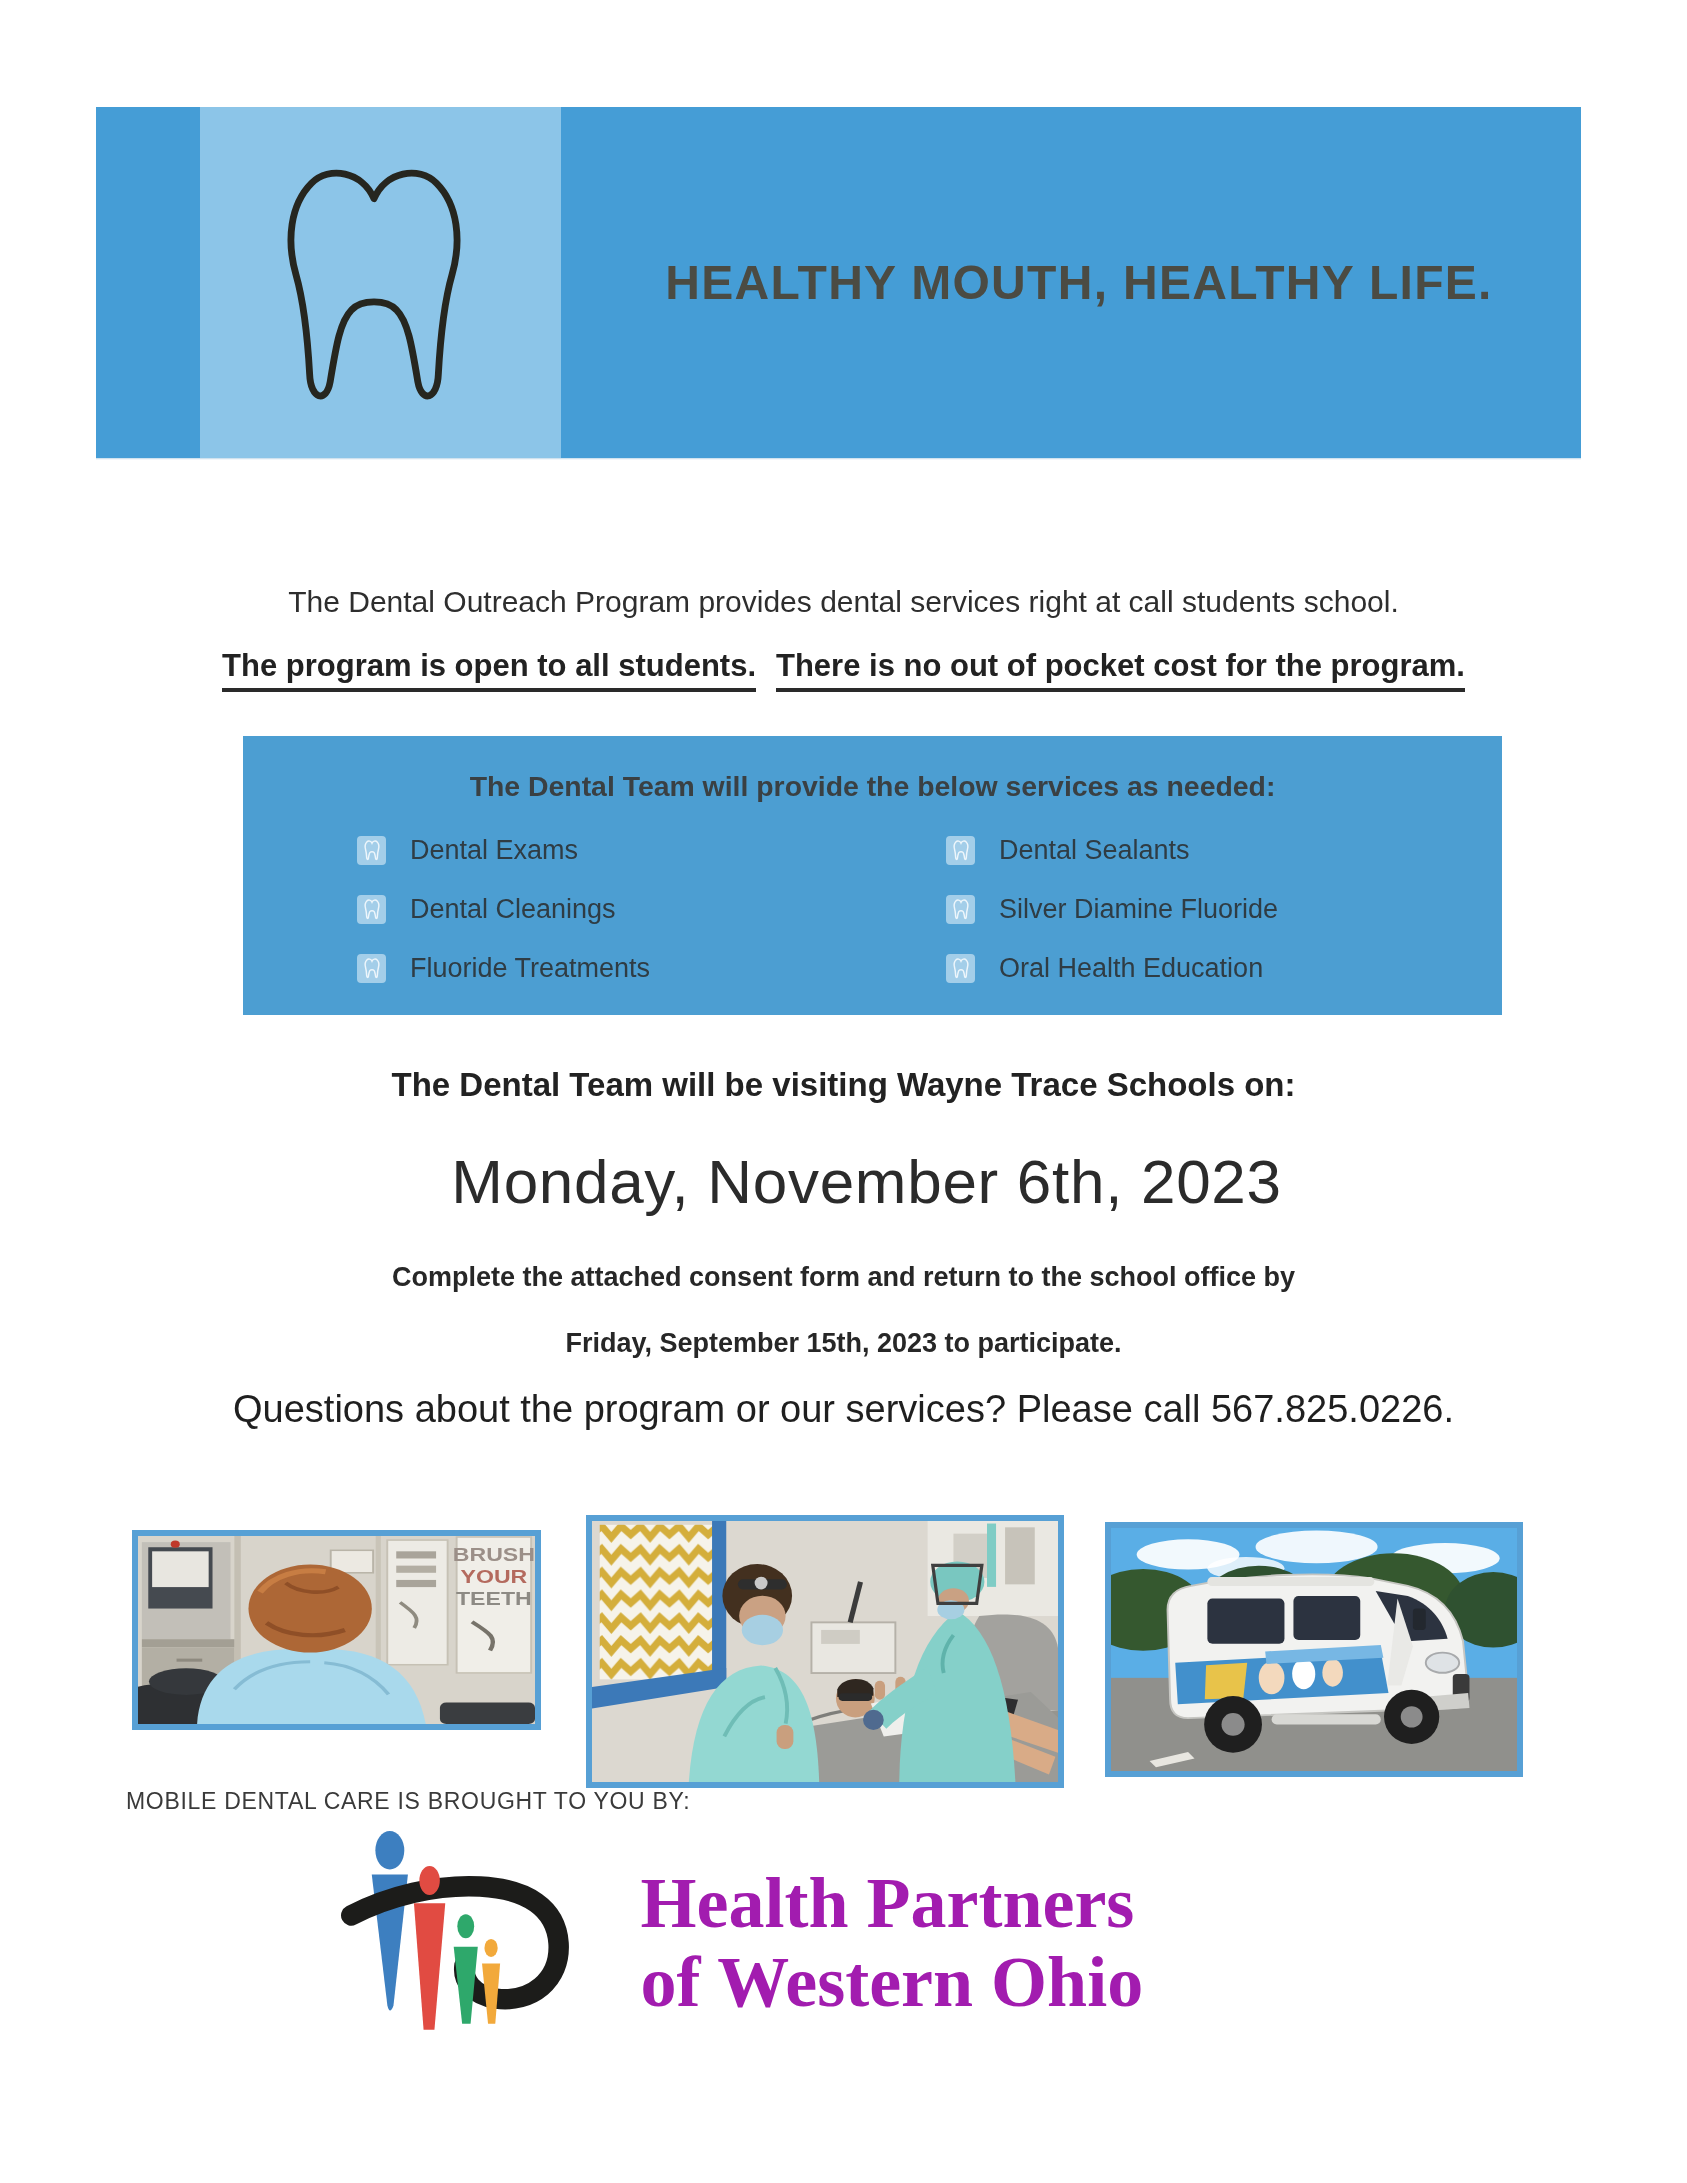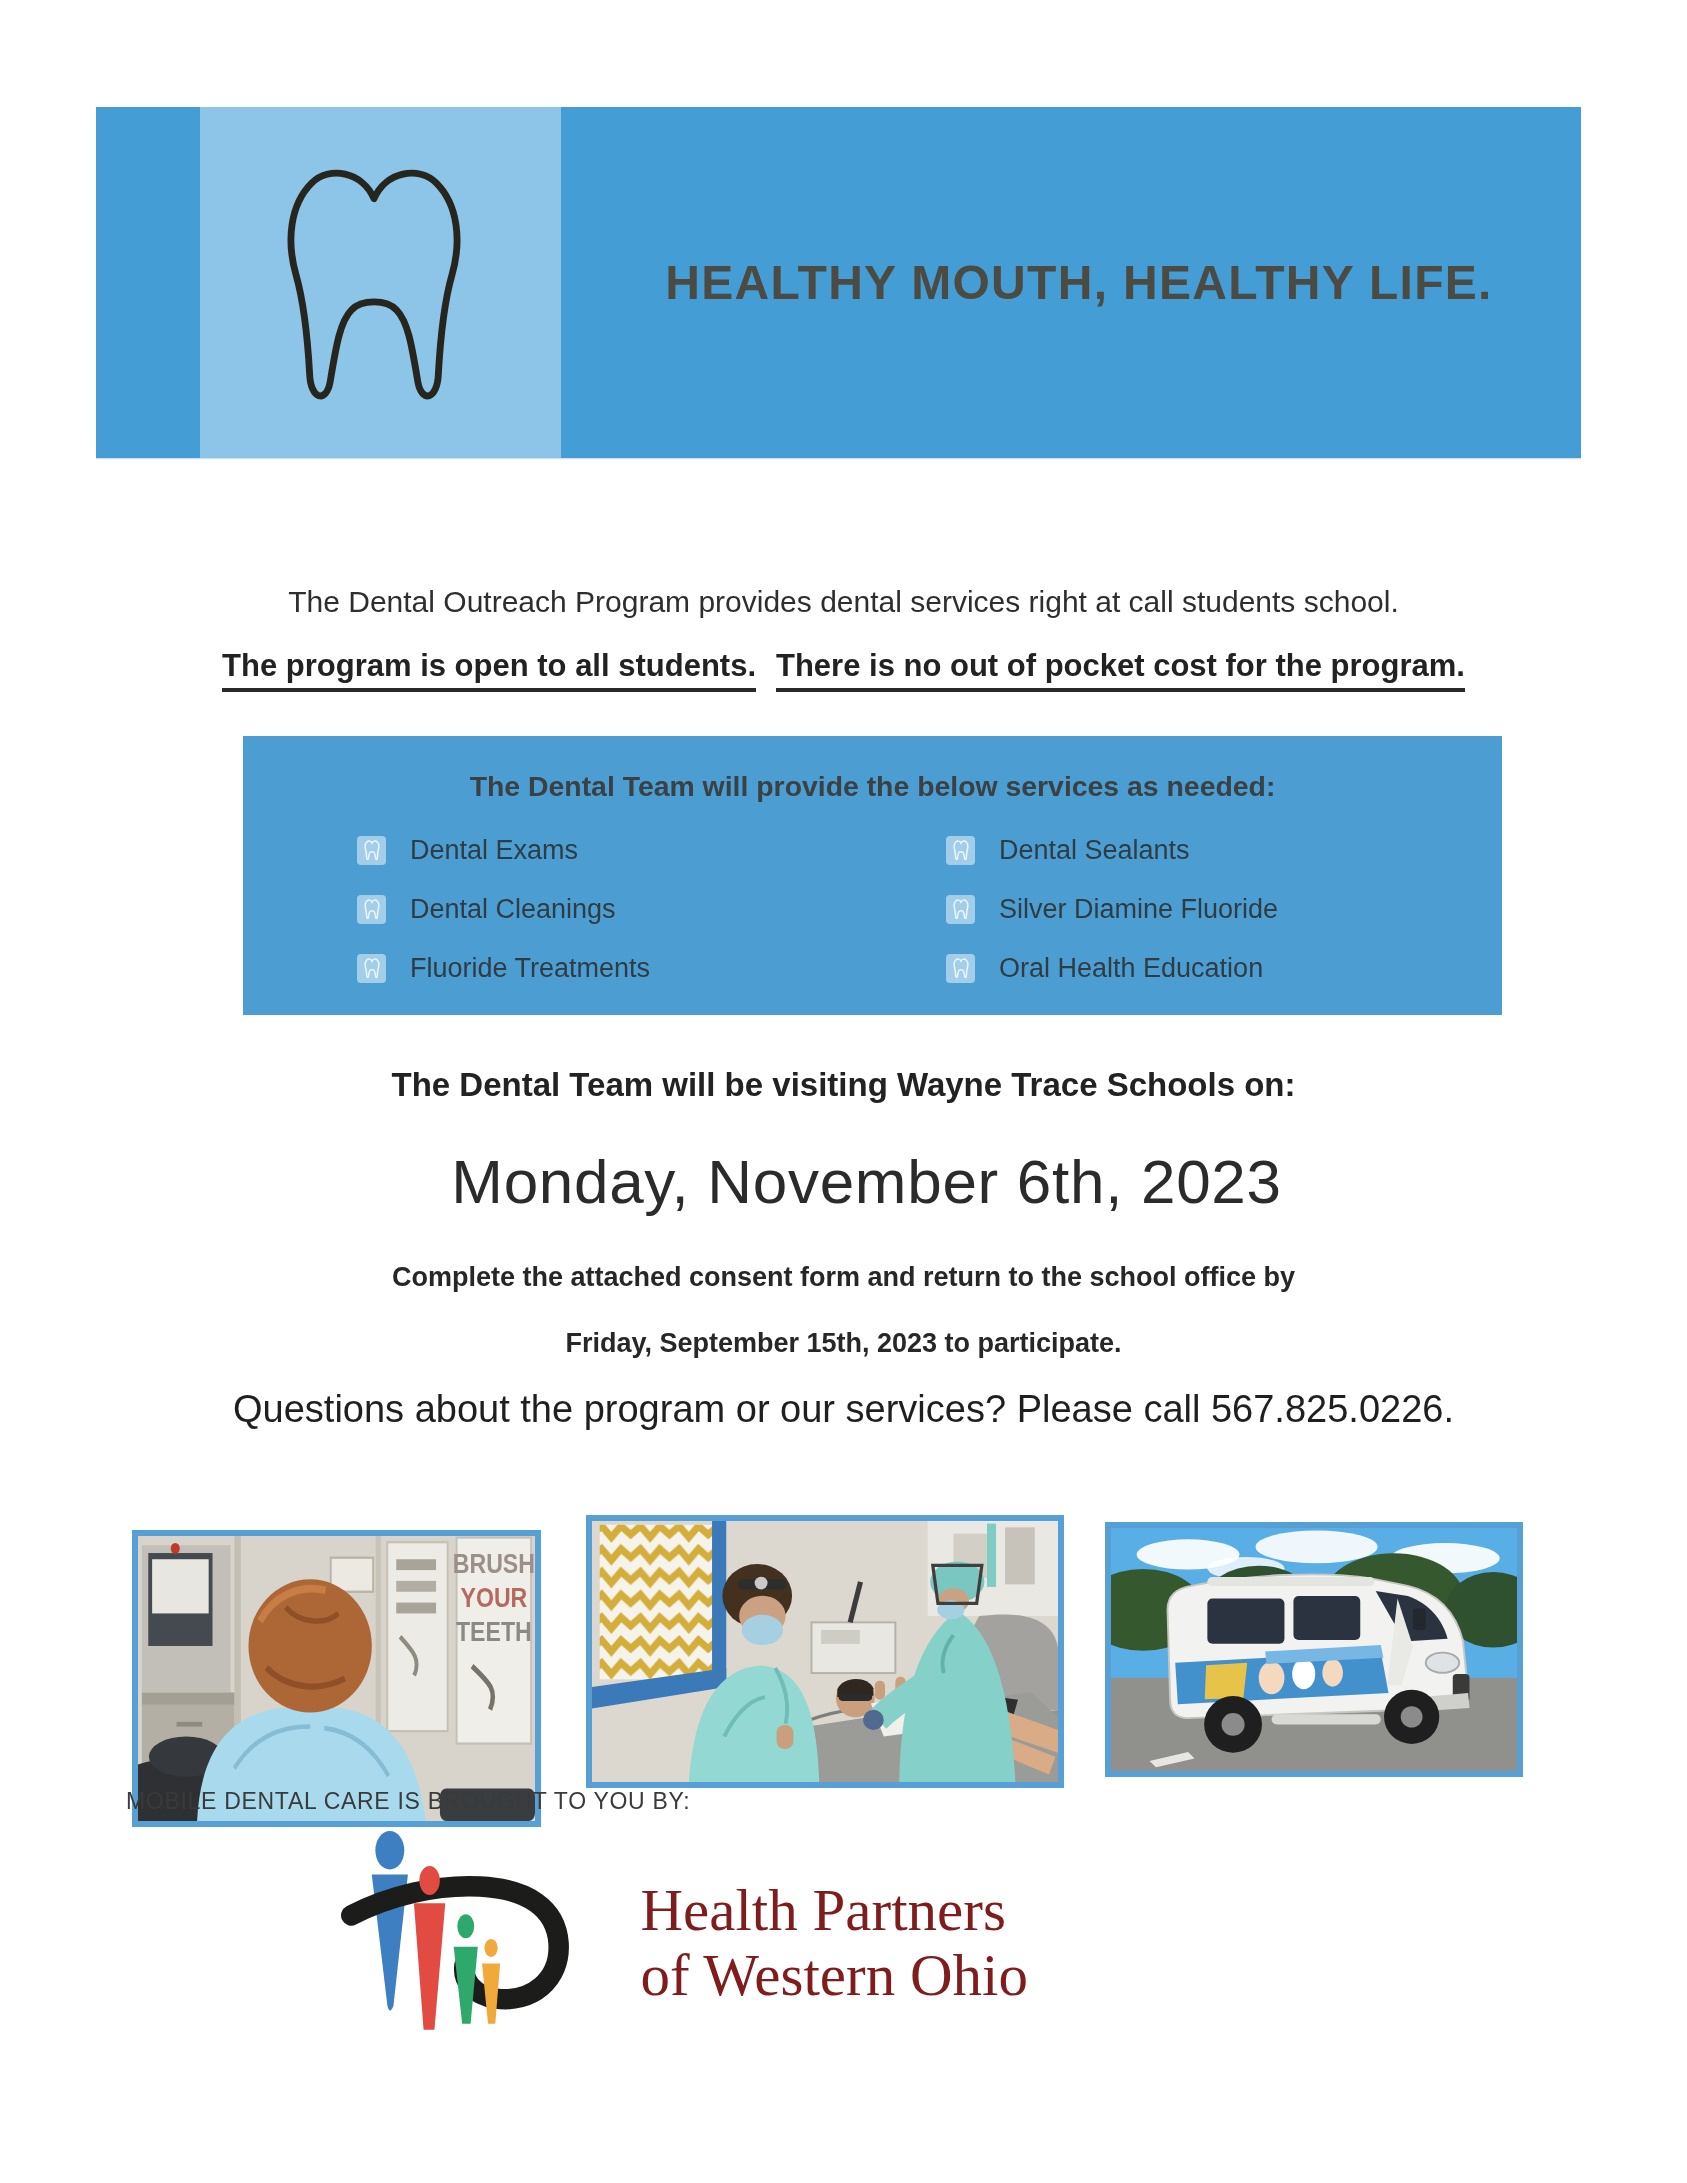--- a/index.html
+++ b/index.html
@@ -43,31 +43,31 @@
   
   .visit-line   { top:1066px; font-size:33px; font-weight:bold; color:#222222; }
   .visit-date   { top:1146px; font-size:62px; font-weight:400; color:#2b2b2b; letter-spacing:0.7px;padding-left:46px; }
   .consent-line-1 { top:1262px; font-size:27px; font-weight:600; color:#272727; }
   .consent-line-2 { top:1328px; font-size:27px; font-weight:600; color:#272727; }
   .questions-line { top:1388px; font-size:38px; font-weight:400; color:#1f1f1f; }
 
   
   .photo { position:absolute; border:6px solid #57a0d5; background:#cfcbc4; overflow:hidden; }
   .photo svg { display:block; width:100%; height:100%; }
-  .photo-1 { left:132px;  top:1530px; width:409px; height:297px; }
+  .photo-1 { left:132px;  top:1530px; width:409px; height:200px; }
   .photo-2 { left:586px;  top:1515px; width:478px; height:273px; }
   .photo-3 { left:1105px; top:1522px; width:418px; height:255px; }
 
   
   .footer-caption { position:absolute; left:126px; top:1788px; font-size:23px;
                     letter-spacing:0.7px; color:#3a3a3a; }
   .logo { position:absolute; left:334px; top:1825px; display:flex; align-items:center; }
   .logo-mark { width:284px; height:235px; flex:0 0 auto; }
-  .logo-text { margin-left:22.5px; font-family:"Liberation Serif", serif; font-weight:400;
-               font-size:59px; line-height:1.09; color:#7f1d1d; white-space:nowrap; }
+  .logo-text { margin-left:22.5px; font-family:"Liberation Serif", serif; font-weight:700;
+               font-size:72px; line-height:1.09; color:#a21caf; white-space:nowrap; }
 </style>
 </head>
 <body>
 
 <div class="page">
 
   <div class="banner">
     <div class="banner-strip">
       <svg class="tooth-large" viewBox="0 0 220 280">
         <path d="M110,52 C98,24 64,18 46,36 C24,58 20,95 30,130 C38,158 42,196 44,232

